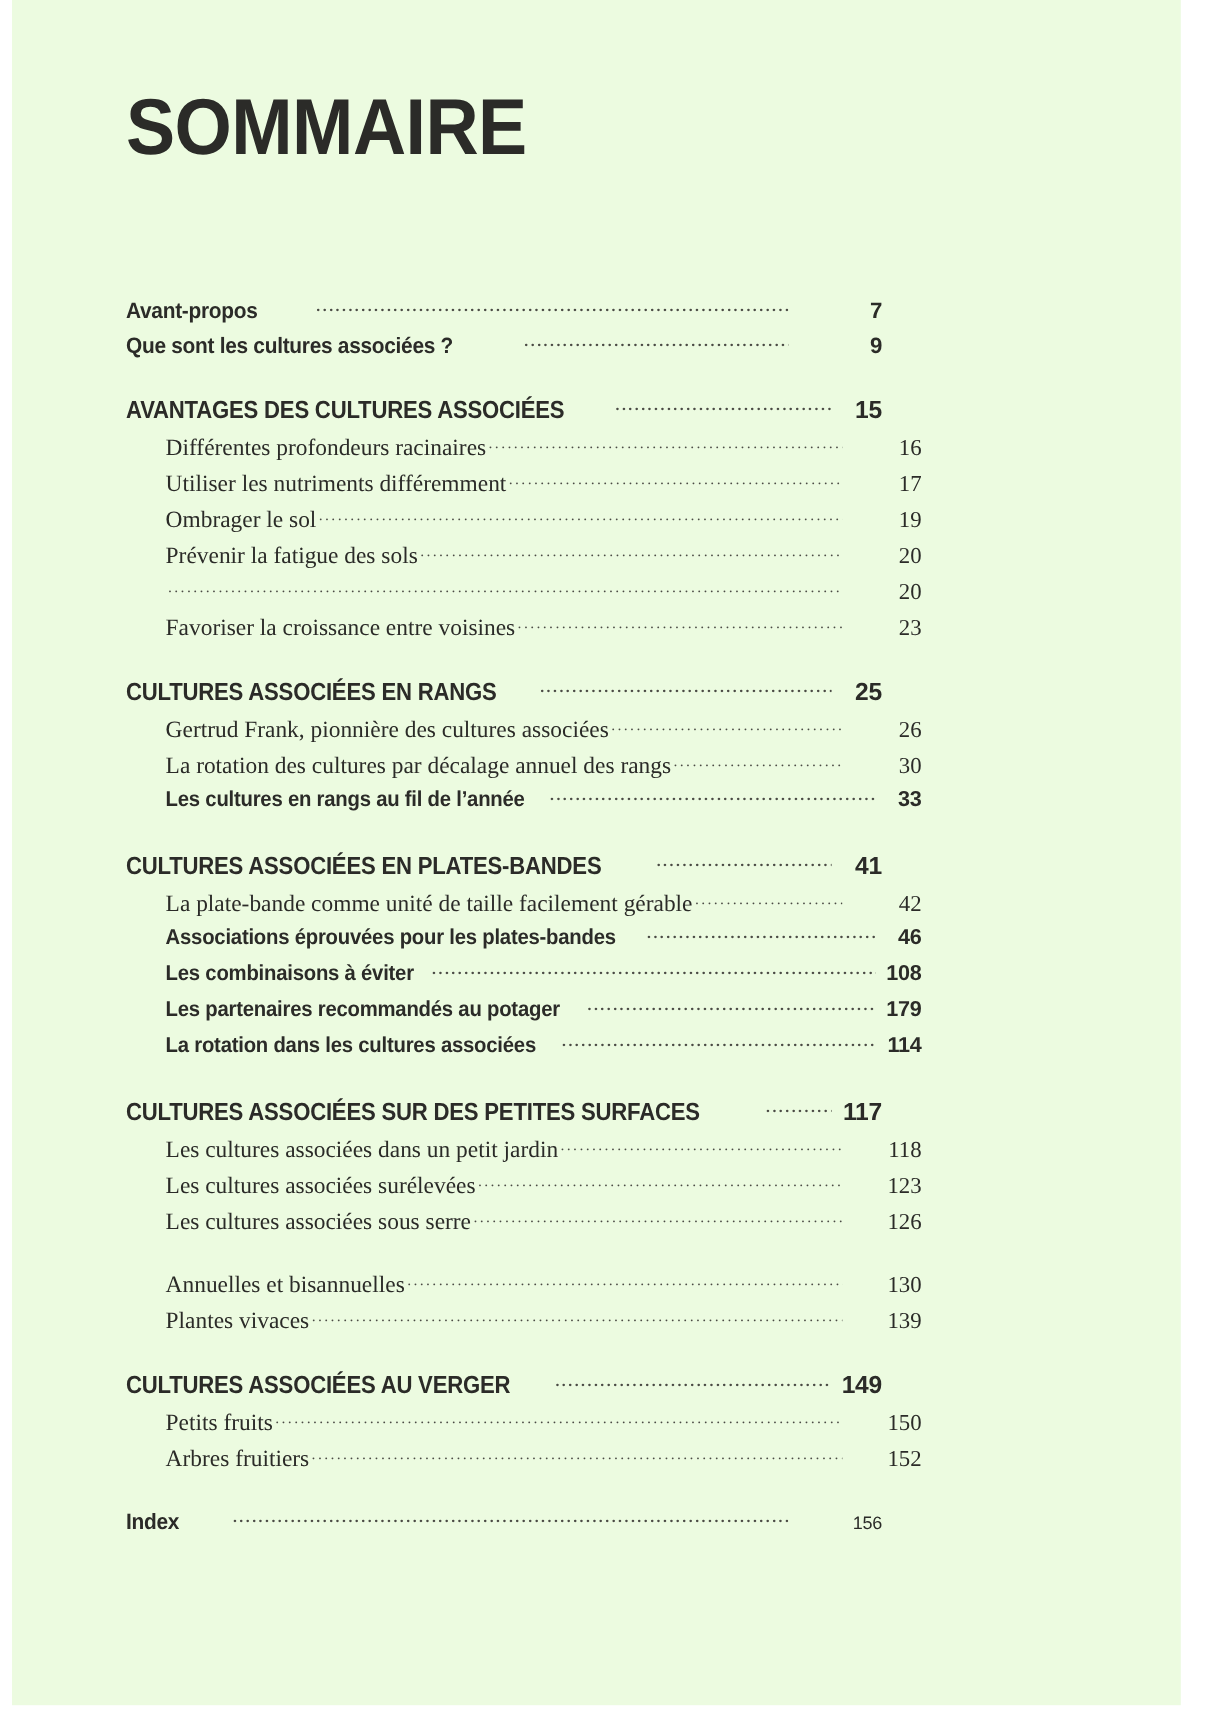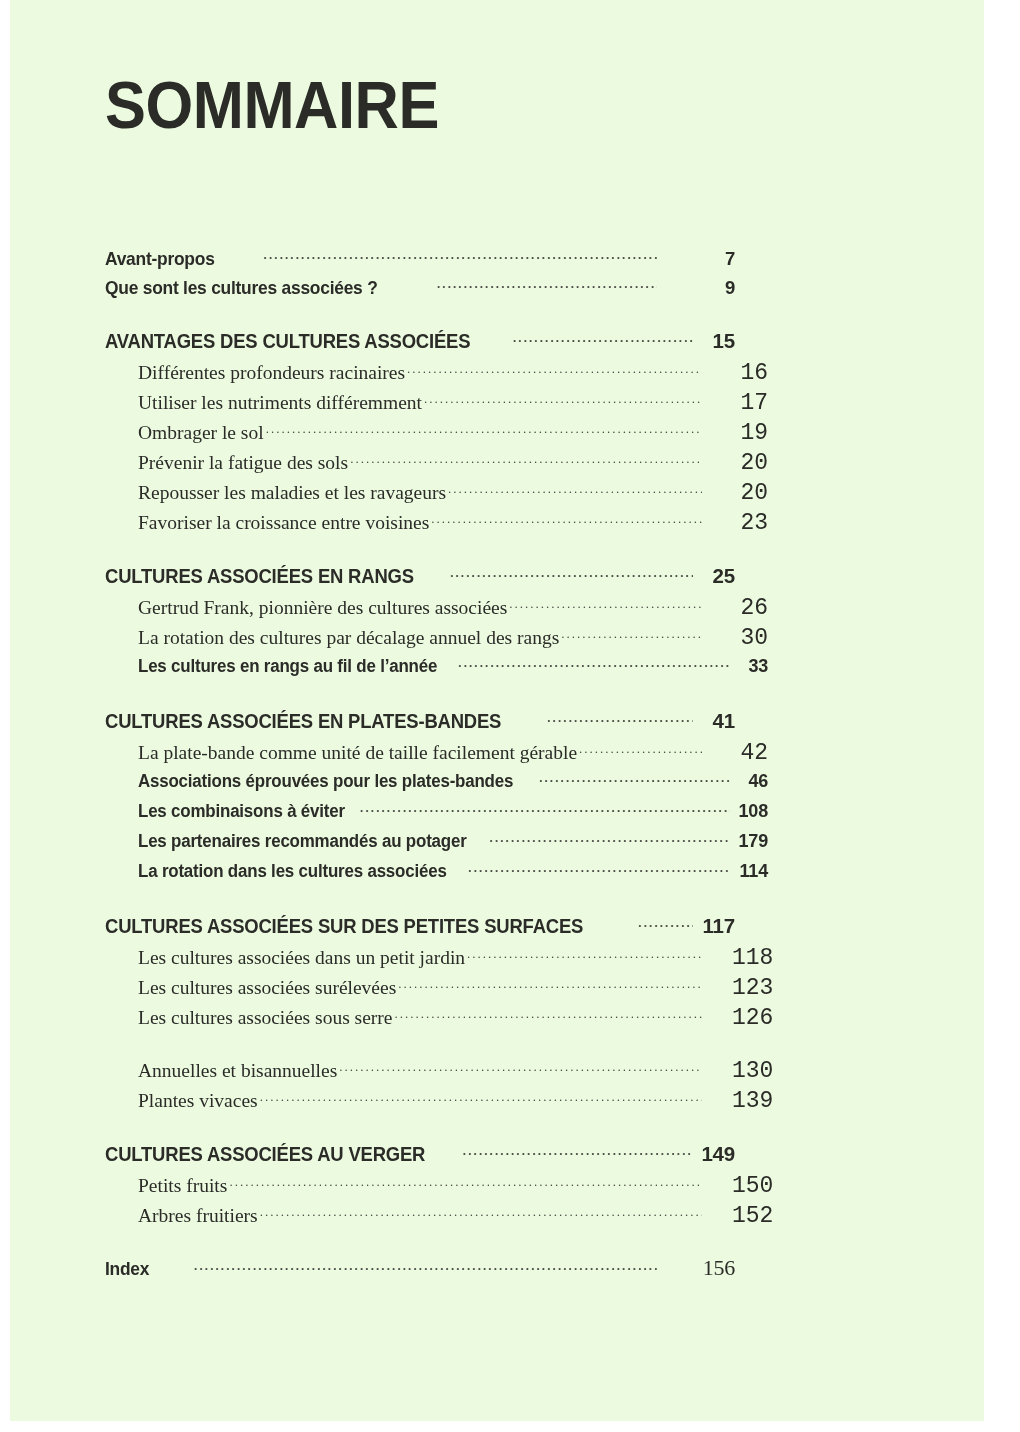--- a/index.html
+++ b/index.html
@@ -100,23 +100,23 @@
     font-size: 18.5px;
     letter-spacing: -0.25px;
     height: 29px;
     gap: 40px;
   }
   .lvl-top .label { transform: scaleX(0.94); transform-origin: left center; }
   .lvl-top .page { font-size: 18.5px; font-weight: bold; width: 36px; }
 
   
   .lvl-top.page-serif .page {
-    font-family: Liberation Serif, serif;
+    font-family: Liberation Sans, sans-serif;
     font-weight: normal;
-    font-size: 22px;
+    font-size: 15px;
   }
 
   
   .lvl-section {
     font-family: "Liberation Sans", sans-serif;
     font-weight: bold;
     font-size: 20.5px;
     letter-spacing: -0.2px;
     height: 32px;
   }
@@ -132,22 +132,22 @@
 
   
   .lvl-sub {
     font-family: "Liberation Serif", serif;
     font-weight: normal;
     font-size: 19.5px;
     height: 30px;
     padding-left: 33px;
   }
   .lvl-sub .page {
-    font-family: Liberation Mono, monospace;
-    font-size: 23px;
+    font-family: Liberation Serif, serif;
+    font-size: 19px;
     width: 36px;
     margin-left: 28px;
   }
   .lvl-sub .leader::after { letter-spacing: 2.0px; }
 
   
   .lvl-sub-bold {
     font-family: "Liberation Sans", sans-serif;
     font-weight: bold;
     font-size: 18px;
@@ -208,21 +208,20 @@
             <span class="label">Ombrager le sol</span>
             <span class="leader"></span>
             <span class="page">19</span>
           </div>
           <div class="entry lvl-sub">
             <span class="label">Prévenir la fatigue des sols</span>
             <span class="leader"></span>
             <span class="page">20</span>
           </div>
           <div class="entry lvl-sub">
-            <span class="label">Repousser les maladies et les ravageurs</span>
             <span class="leader"></span>
             <span class="page">20</span>
           </div>
           <div class="entry lvl-sub">
             <span class="label">Favoriser la croissance entre voisines</span>
             <span class="leader"></span>
             <span class="page">23</span>
           </div>
         </div>
         <div class="group">

